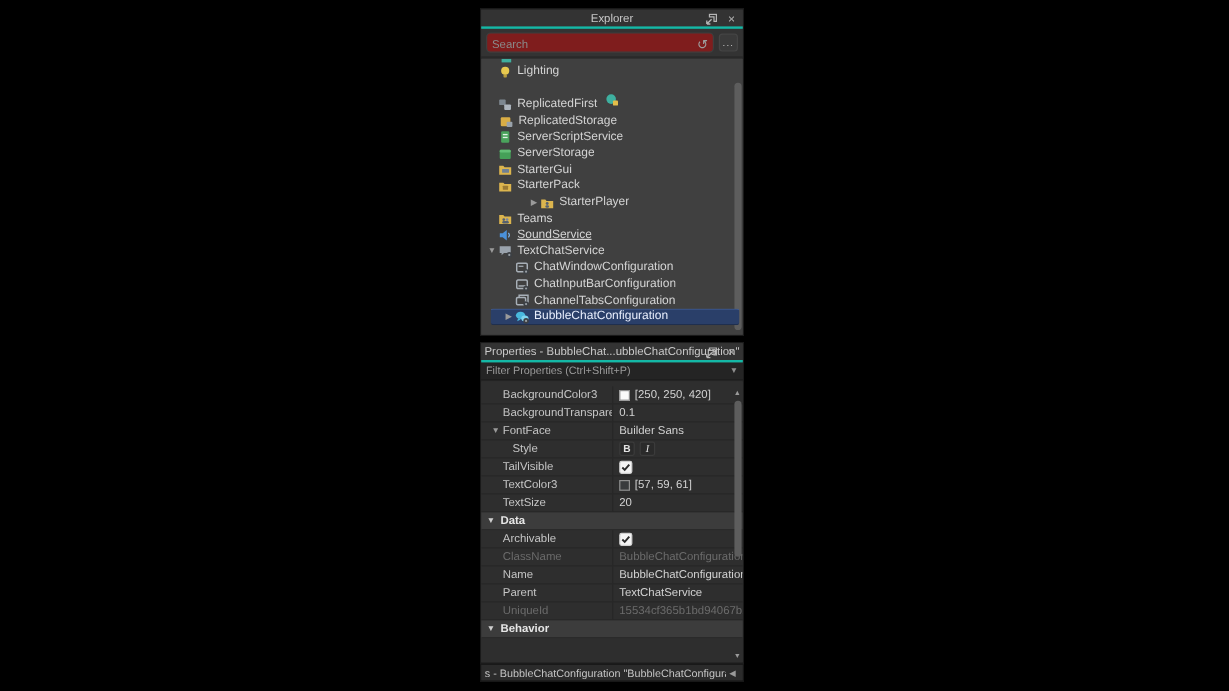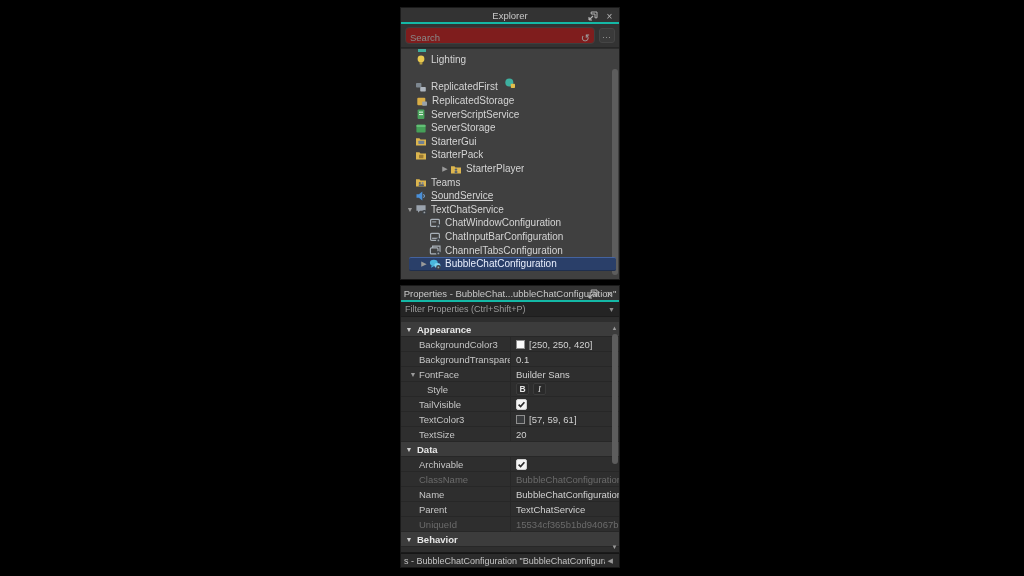--- a/index.html
+++ b/index.html
@@ -260,24 +260,20 @@
     </span>
   </div>
   <div class="filterbar">
     <input value="" placeholder="Filter Properties (Ctrl+Shift+P)" style="">
     <span class="filter-caret">▼</span>
   </div>
   <div class="props-content" id="props">
     <div class="scroll-arrow" style="top:5px;">▲</div>
     <div class="vscroll-thumb" style="top:16px; height:130px;"></div>
     <div class="scroll-arrow" style="bottom:1px;">▼</div>
-  <div class="sect-header">
-        <span class="sect-arrow">▼</span>
-        <span>Appearance</span>
-      </div>
       <div class="prop-row">
         <div class="prop-label">
           <span class="pl-arrow" style="margin-left:6px"></span>
           <span>BackgroundColor3</span>
         </div>
         <div class="prop-value">
           <span class="swatch" style="background:#fafafa"></span>
           <span>[250, 250, 420]</span>
         </div>
       </div>

